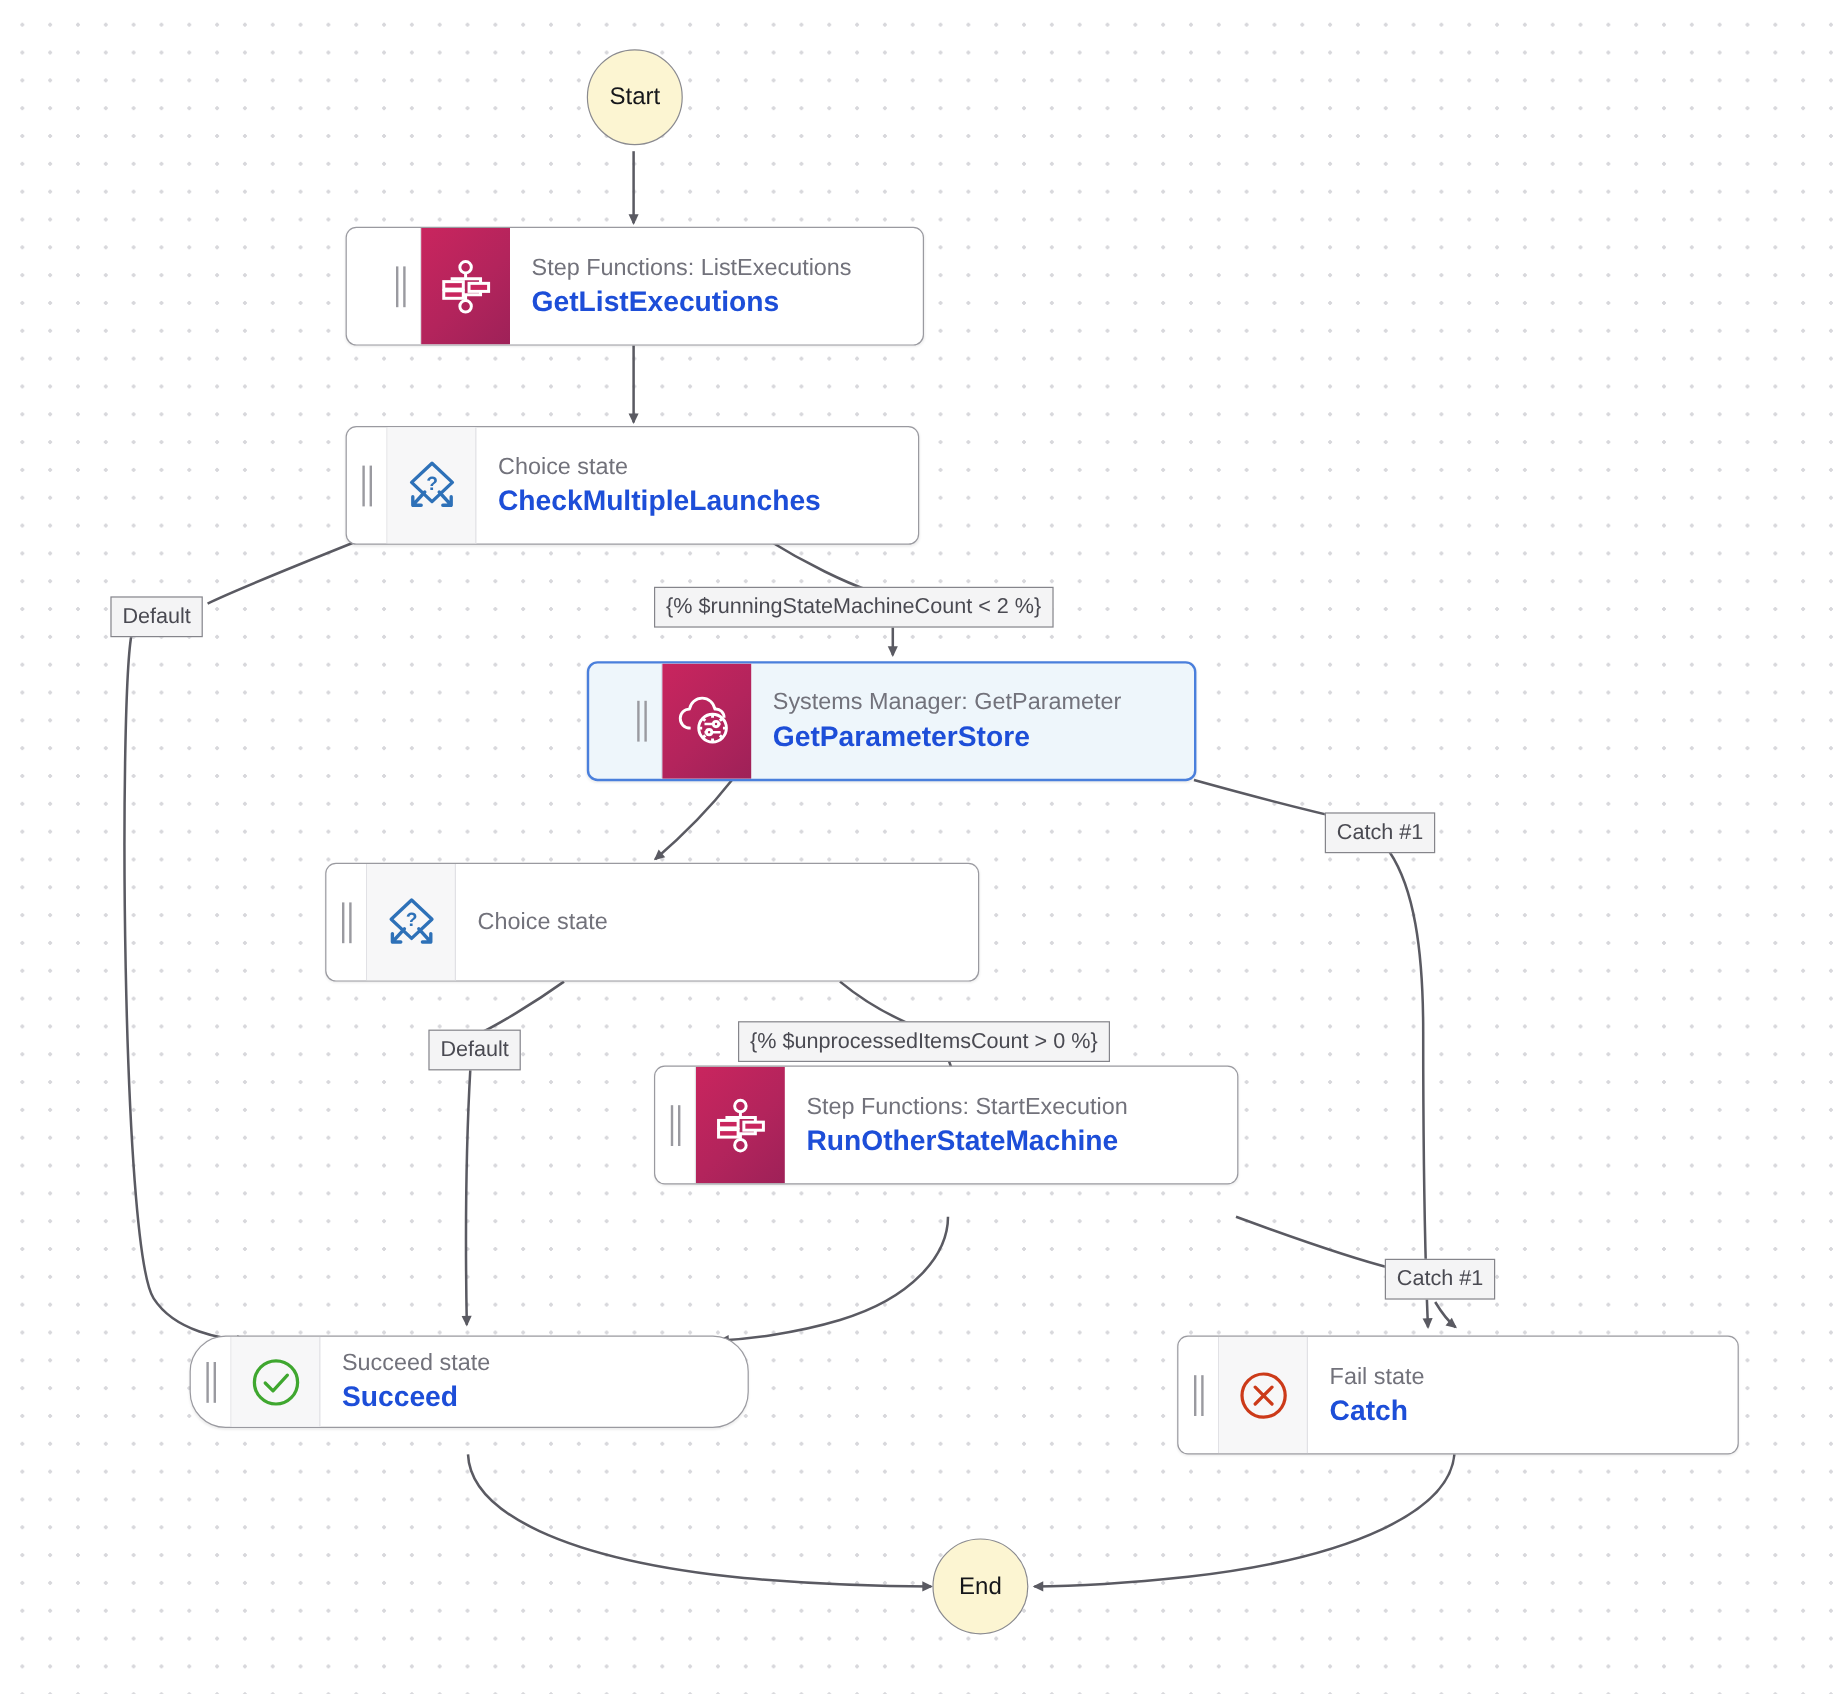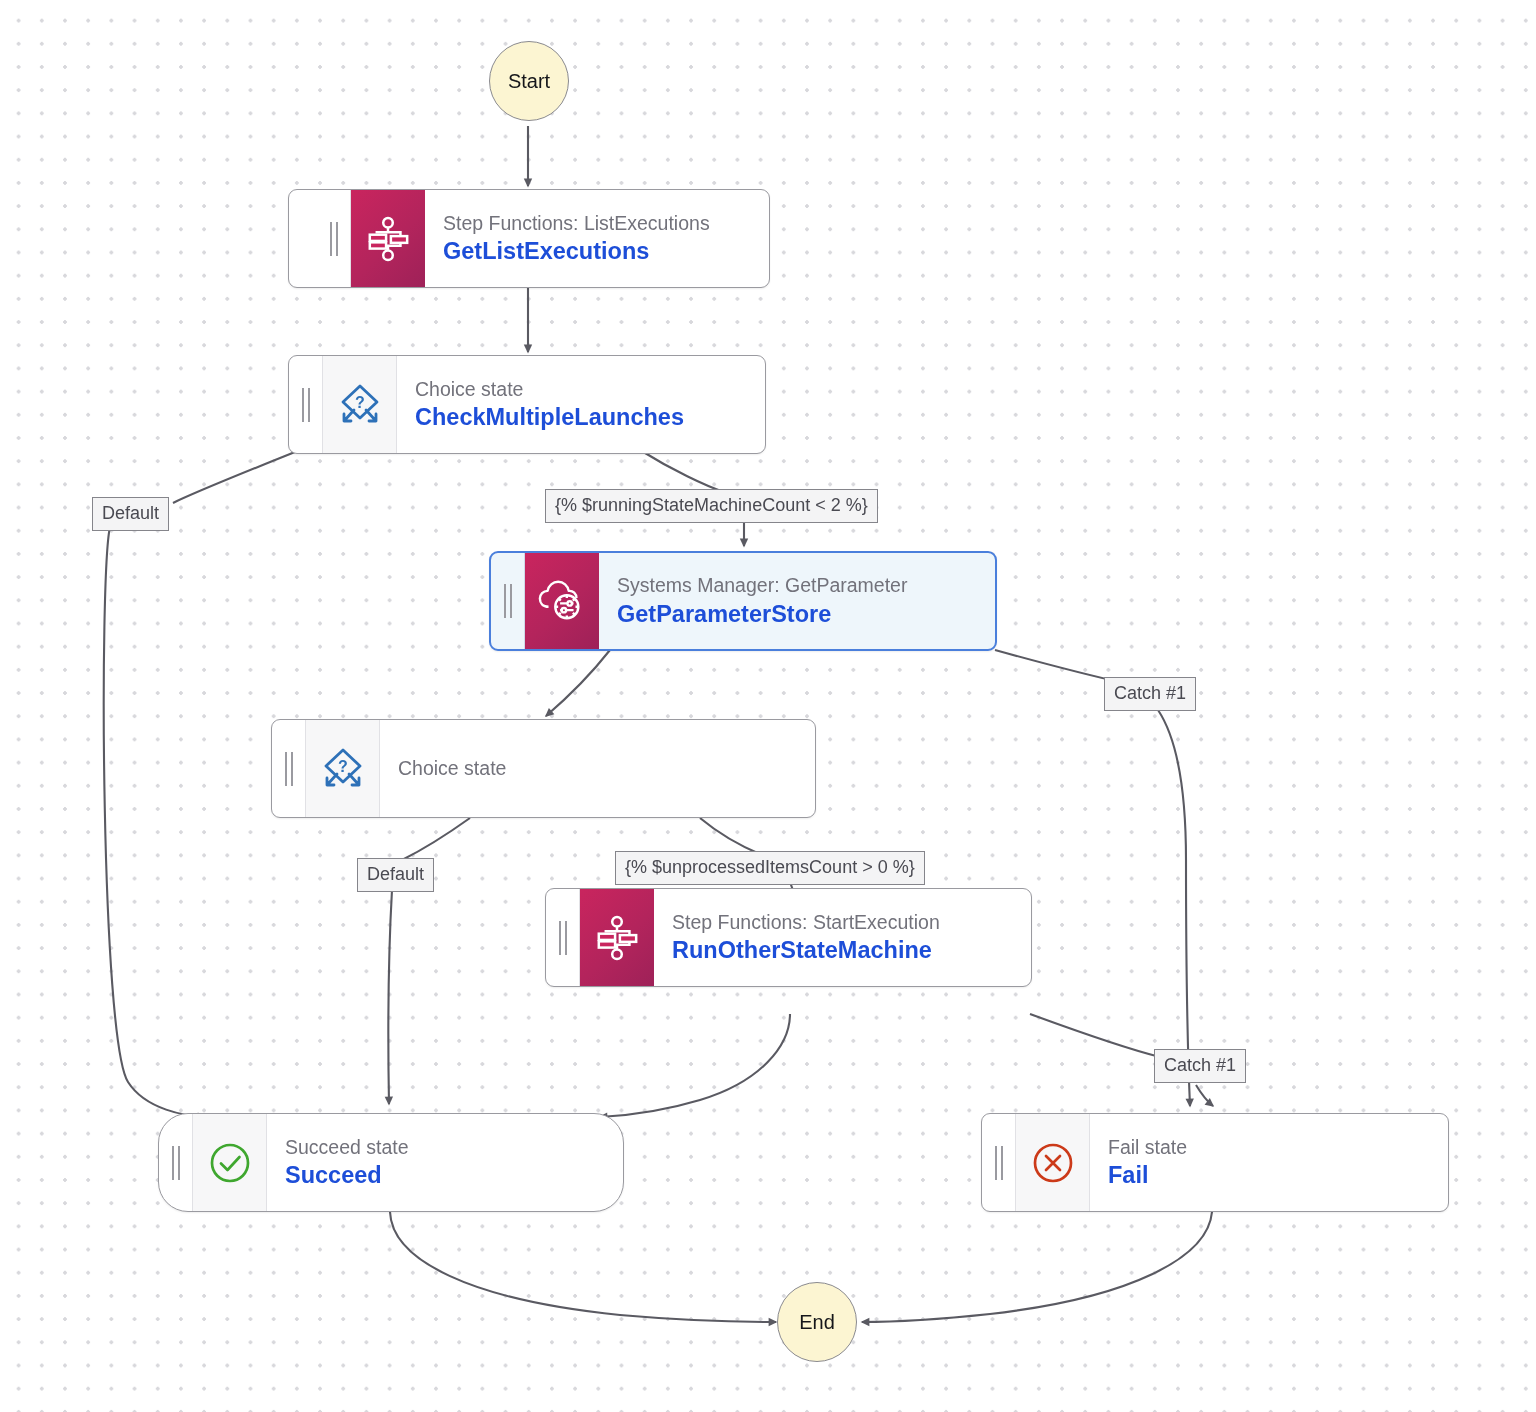--- a/index.html
+++ b/index.html
@@ -42,20 +42,21 @@
     background: #ffffff;
     border: 1.4px solid #9a9aa0;
     border-radius: 9px;
     overflow: hidden;
     z-index: 4;
     box-shadow: 0 1px 2px rgba(0,0,0,0.07);
   }
   .node.selected {
     border: 2.2px solid #4a7fdc;
     background: #eef6fb;
+    padding-left: 27px;
   }
 
   .grip {
     width: 34px;
     flex: 0 0 34px;
     display: flex;
     align-items: center;
     justify-content: center;
     gap: 4px;
     border-right: 1px solid #e1e1e5;
@@ -267,21 +268,21 @@
         <rect x="5" y="27.5" width="17" height="6.5" fill="#c9255e"></rect>
         <rect x="27" y="21" width="17" height="7" fill="#c9255e"></rect>
       </svg>
     </div>
     <div class="labels">
       <div class="svc">Step Functions: StartExecution</div>
       <div class="nm">RunOtherStateMachine</div>
     </div>
   </div>
 
-  <div class="node" style="left:158px; top:1113px; width:466px; height:99px;border-radius:30px;">
+  <div class="node" style="left:158px; top:1113px; width:466px; height:77px;border-radius:30px;">
     <div class="grip">
         <i></i>
         <i></i>
       </div>
     <div class="iconcell plain">
       <svg width="48" height="48" viewBox="0 0 48 48" fill="none" stroke="#3fa72f" stroke-width="2.7" stroke-linecap="round" stroke-linejoin="round">
         <circle cx="24" cy="24" r="18"></circle>
         <path d="M15,24.5 L21.5,31 L33.5,18"></path>
       </svg>
     </div>
@@ -297,21 +298,21 @@
         <i></i>
       </div>
     <div class="iconcell plain">
       <svg width="48" height="48" viewBox="0 0 48 48" fill="none" stroke="#cc3a19" stroke-width="2.7" stroke-linecap="round">
         <circle cx="24" cy="24" r="18"></circle>
         <path d="M17,17 L31,31 M31,17 L17,31"></path>
       </svg>
     </div>
     <div class="labels">
       <div class="svc">Fail state</div>
-      <div class="nm">Fail</div>
+      <div class="nm">Catch</div>
     </div>
   </div>
 
   <div class="elabel" style="left:92px; top:497px;">Default</div>
 
   <div class="elabel" style="left:545px; top:489px;">{% $runningStateMachineCount &lt; 2 %}</div>
 
   <div class="elabel" style="left:1104px; top:677px;">Catch #1</div>
 
   <div class="elabel" style="left:357px; top:858px;">Default</div>

